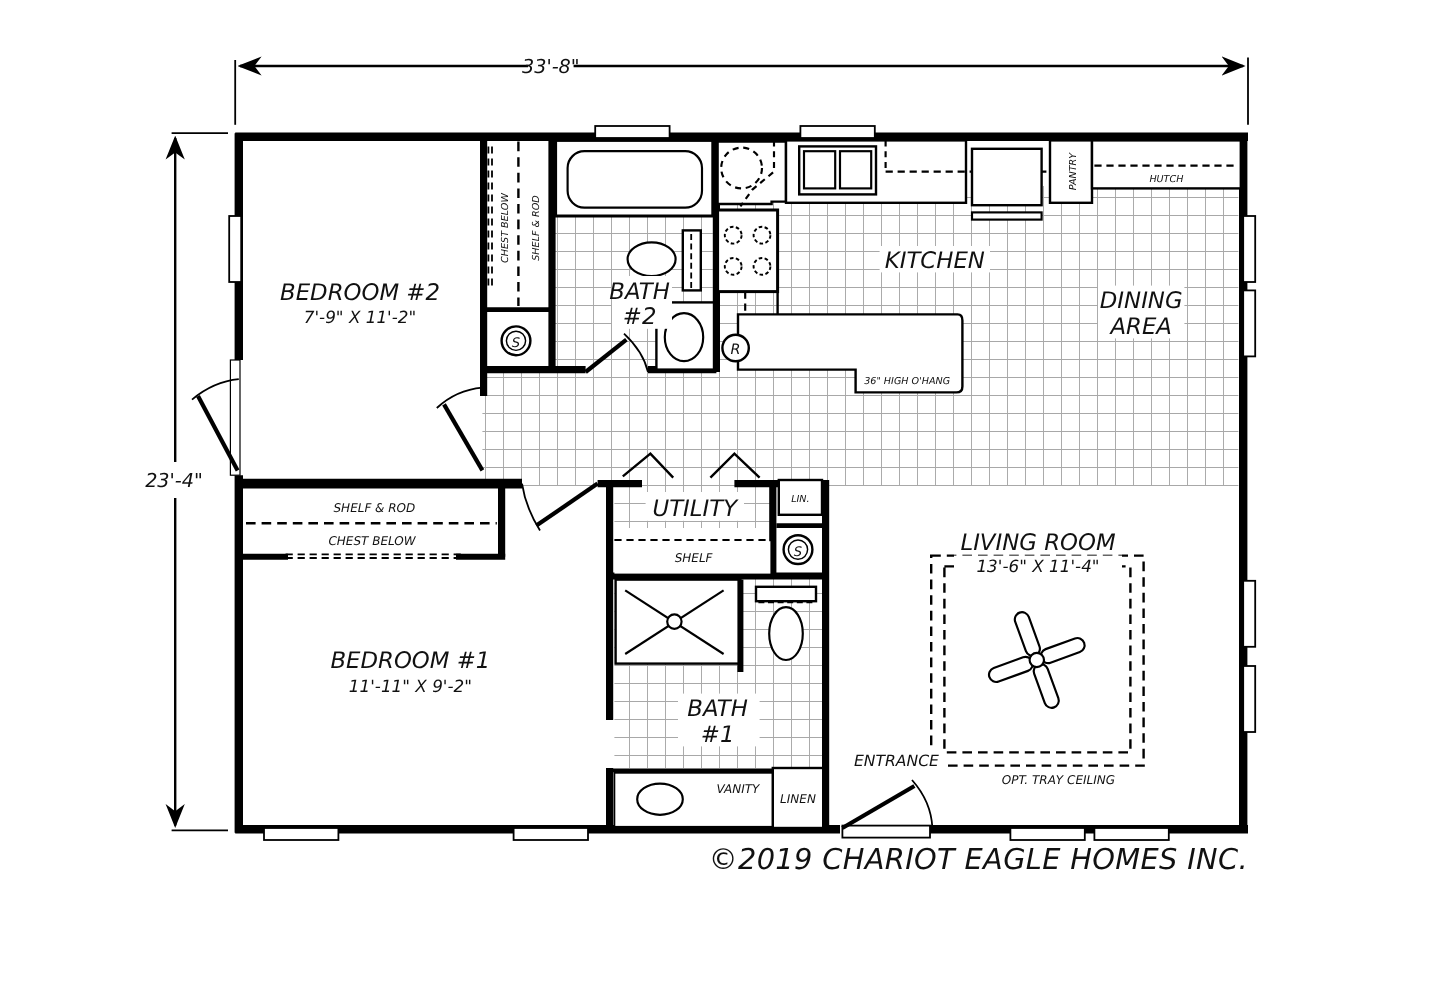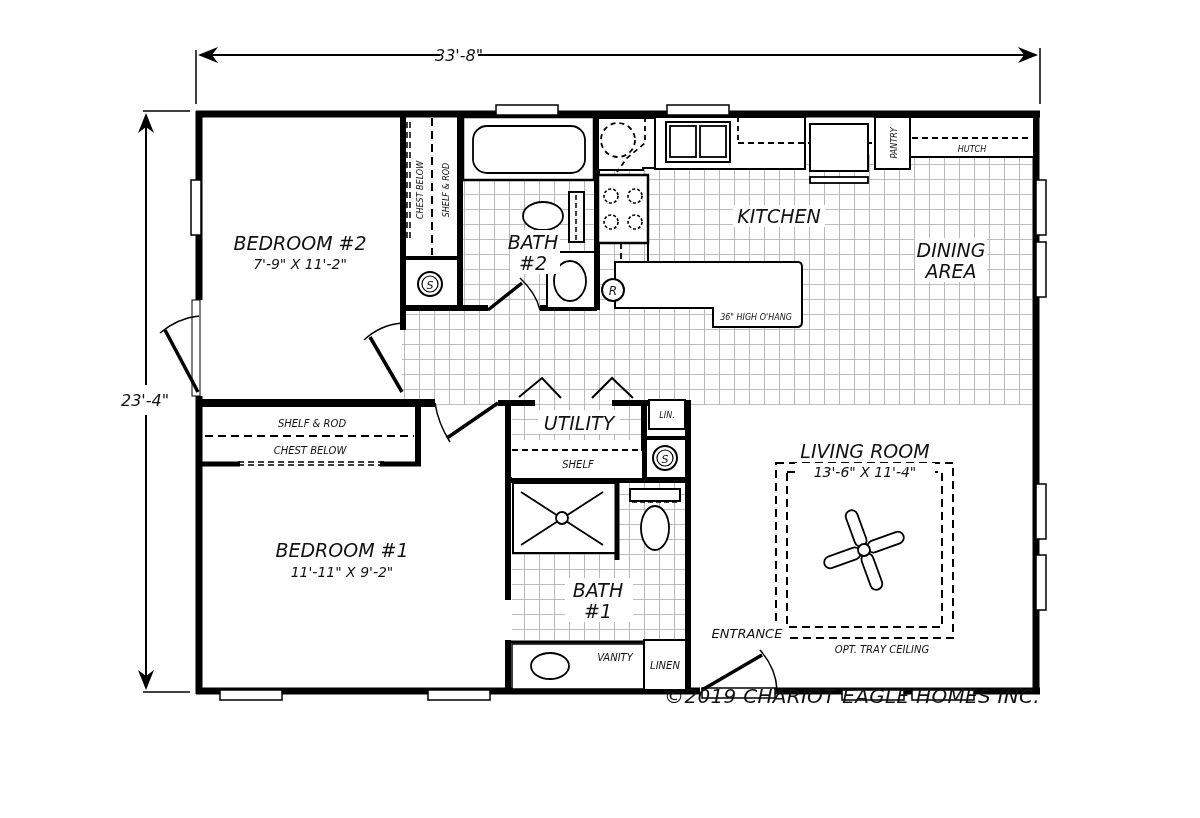--- a/index.html
+++ b/index.html
@@ -5,23 +5,23 @@
   html, body { margin: 0; padding: 0; background: #ffffff; }
   body { width: 1200px; height: 818px; position: relative; overflow: hidden;
          font-family: "DejaVu Sans", sans-serif; }
   #plan { position: absolute; left: 0; top: 0; width: 1200px; height: 818px; }
   .lbl { font-family: "DejaVu Sans", sans-serif; font-style: italic; fill: #111; }
   .room-title { font-size: 19px; }
   .room-dim { font-size: 14px; }
   .small { font-size: 10px; }
   .tiny { font-size: 8px; }
   .label-bg { fill: #fff; }
-  .copyright { position: absolute; right: 160px; top: 685px; text-align: left;
+  .copyright { position: absolute; right: 160px; top: 705px; text-align: left;
                font-family: "DejaVu Sans", sans-serif; font-style: italic;
-               font-size: 20px; line-height: 22px; color: #111; letter-spacing: 0.3px; }
+               font-size: 24px; line-height: 22px; color: #111; letter-spacing: 0.3px; }
 </style>
 </head>
 <body>
 
 <svg id="plan" viewBox="0 0 1200 818" xmlns="http://www.w3.org/2000/svg">
   <defs>
     <pattern id="tile" width="15" height="15" patternUnits="userSpaceOnUse">
       <rect width="15" height="15" fill="#fff"></rect>
       <path d="M15 0 V15 M0 15 H15" stroke="#a8a8a8" stroke-width="1.6" fill="none"></path>
     </pattern>

